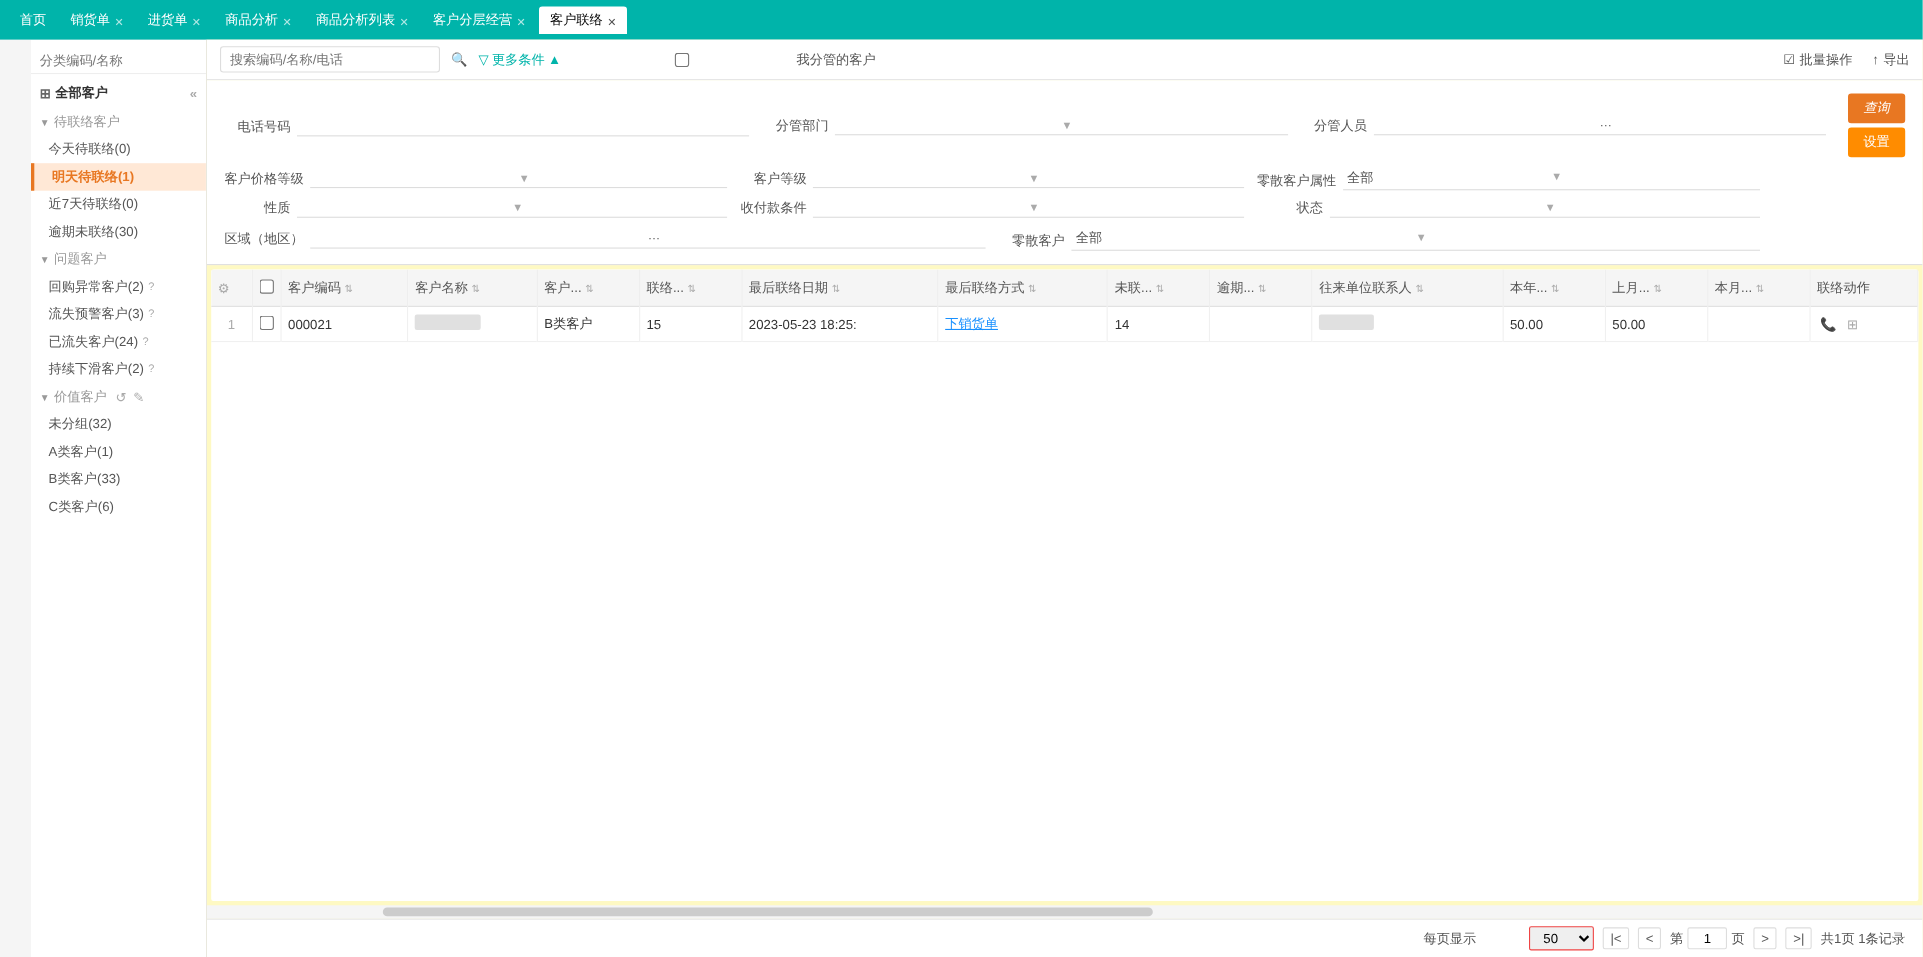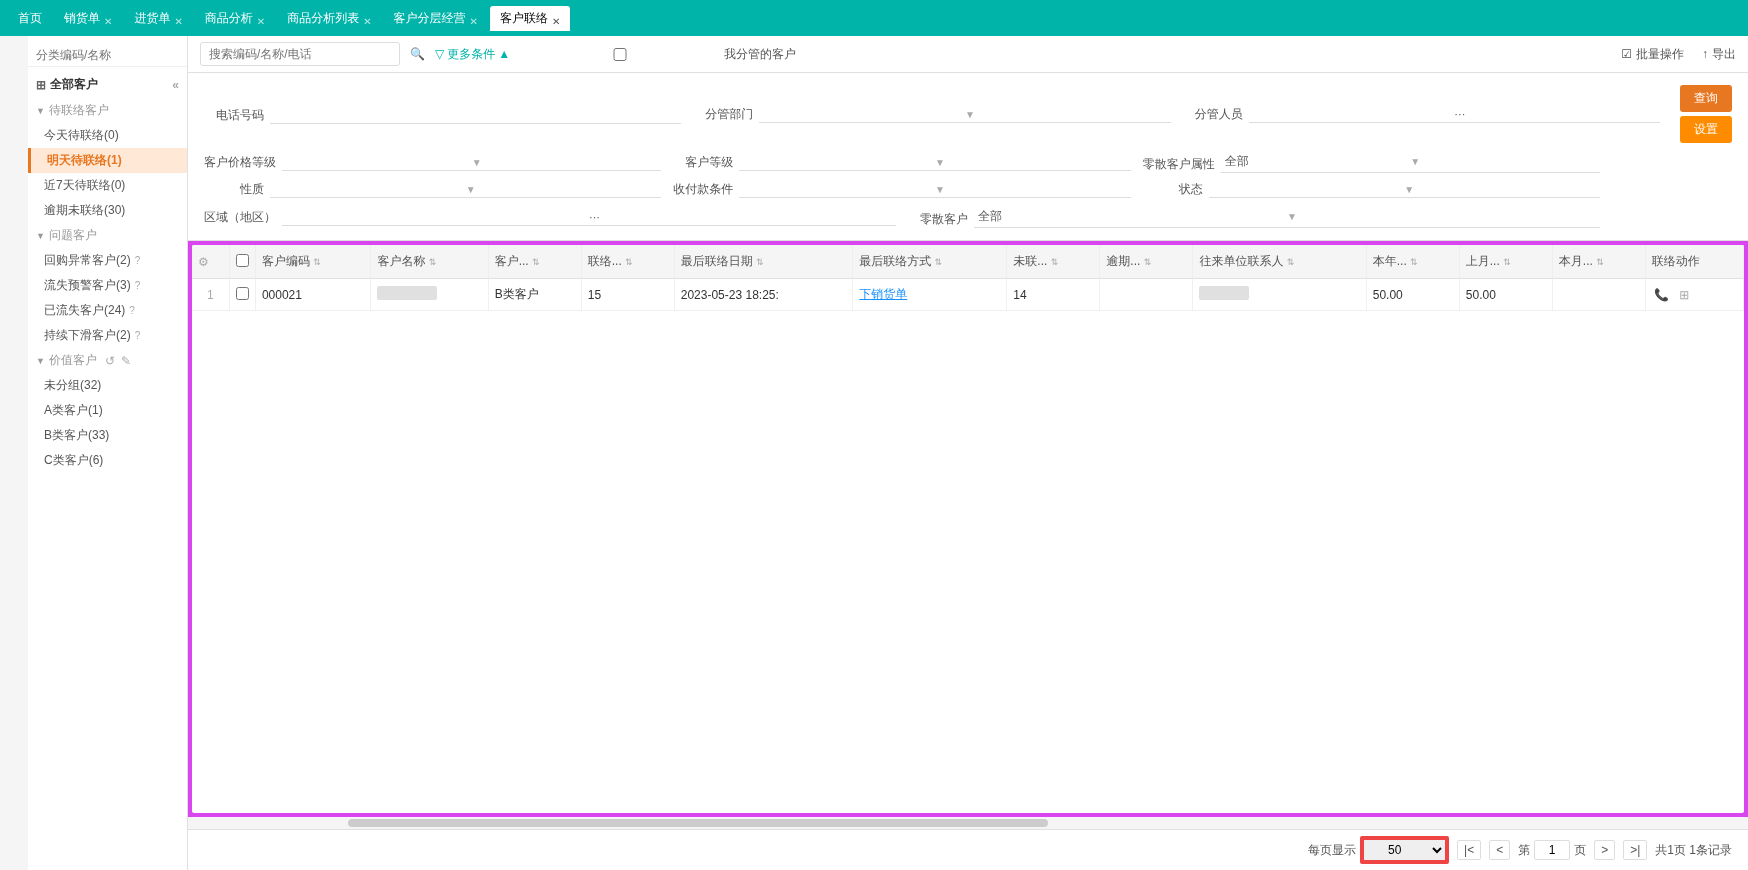--- a/index.html
+++ b/index.html
@@ -85,21 +85,21 @@
     }
     .sidebar-item.active { background: #ffe8d6; color: #e87722; font-weight: bold; border-left: 3px solid #e87722; }
     .sidebar-item .help-icon { margin-left: 4px; color: #aaa; font-size: 10px; }
 
     
     .content-area {
       flex: 1;
       display: flex;
       flex-direction: column;
       overflow: hidden;
-      background: #d946ef;
+      background: #fef9c3;
     }
 
     
     .search-bar {
       background: #fff;
       display: flex;
       align-items: center;
       padding: 6px 12px;
       border-bottom: 1px solid #e0e0e0;
       gap: 10px;
@@ -180,20 +180,21 @@
     .action-btns {
       display: flex; flex-direction: column; gap: 4px; margin-left: 8px;
     }
     .btn-query {
       background: #e87722;
       color: #fff;
       border: none;
       border-radius: 3px;
       padding: 5px 14px;
       cursor: pointer;
+      font-style: italic;
     }
     .btn-settings {
       background: #ff8c00;
       color: #fff;
       border: none;
       border-radius: 3px;
       padding: 5px 14px;
       cursor: pointer;
     }
 
@@ -241,24 +242,25 @@
       background: #fff;
       border-top: 1px solid #e0e0e0;
       display: flex;
       align-items: center;
       justify-content: flex-end;
       padding: 6px 16px;
       gap: 8px;
     }
     .footer-item { color: #555; display: flex; align-items: center; gap: 4px; }
     .page-select {
-      border: 4px solid #ef4444;
+      border: 1px solid #ef4444;
       border-radius: 2px;
-      padding: 2px 20px;
-      cursor: pointer;
+      padding: 2px 8px;
+      cursor: pointer;
+      margin-left: 44px;
     }
     .page-nav-btn {
       border: 1px solid #ddd;
       border-radius: 2px;
       background: #fff;
       padding: 2px 6px;
       cursor: pointer;
       color: #555;
     }
     .page-nav-btn:disabled { color: #ccc; cursor: default; }

